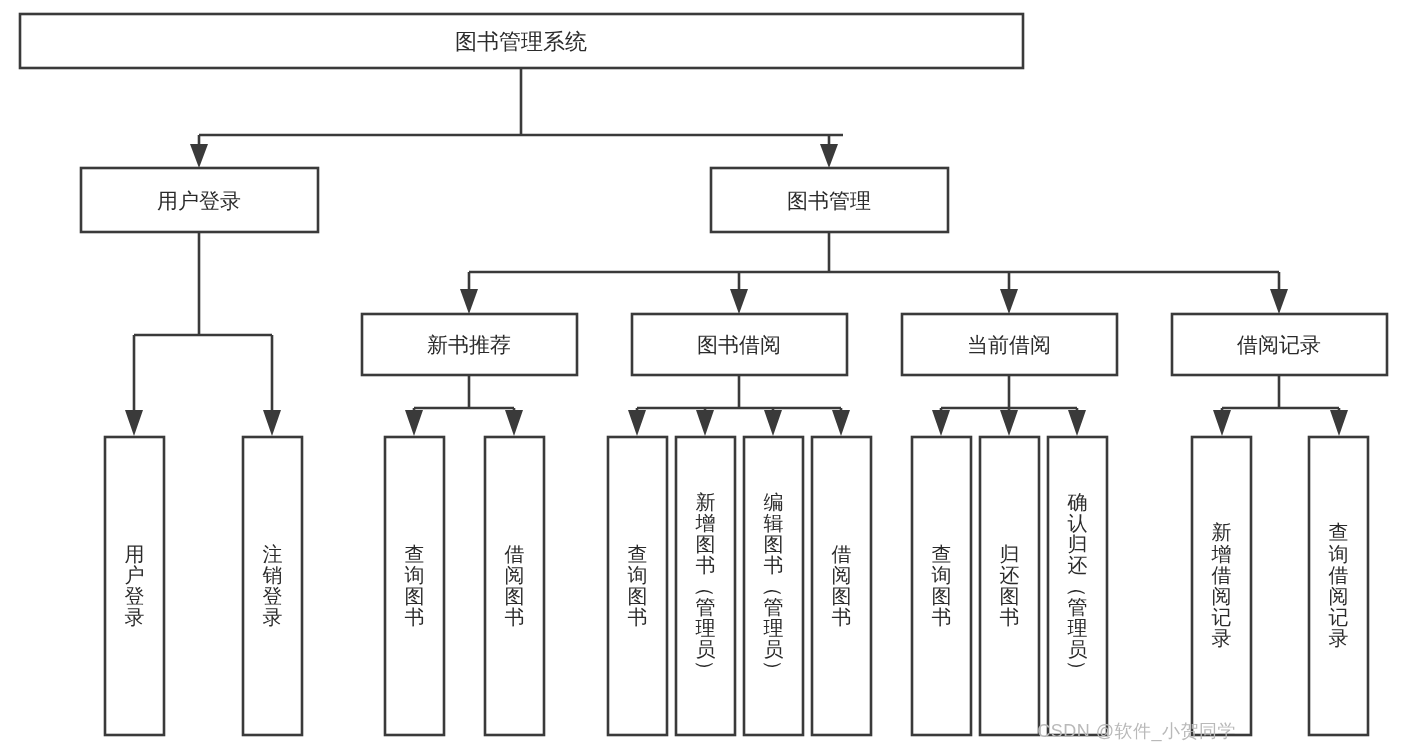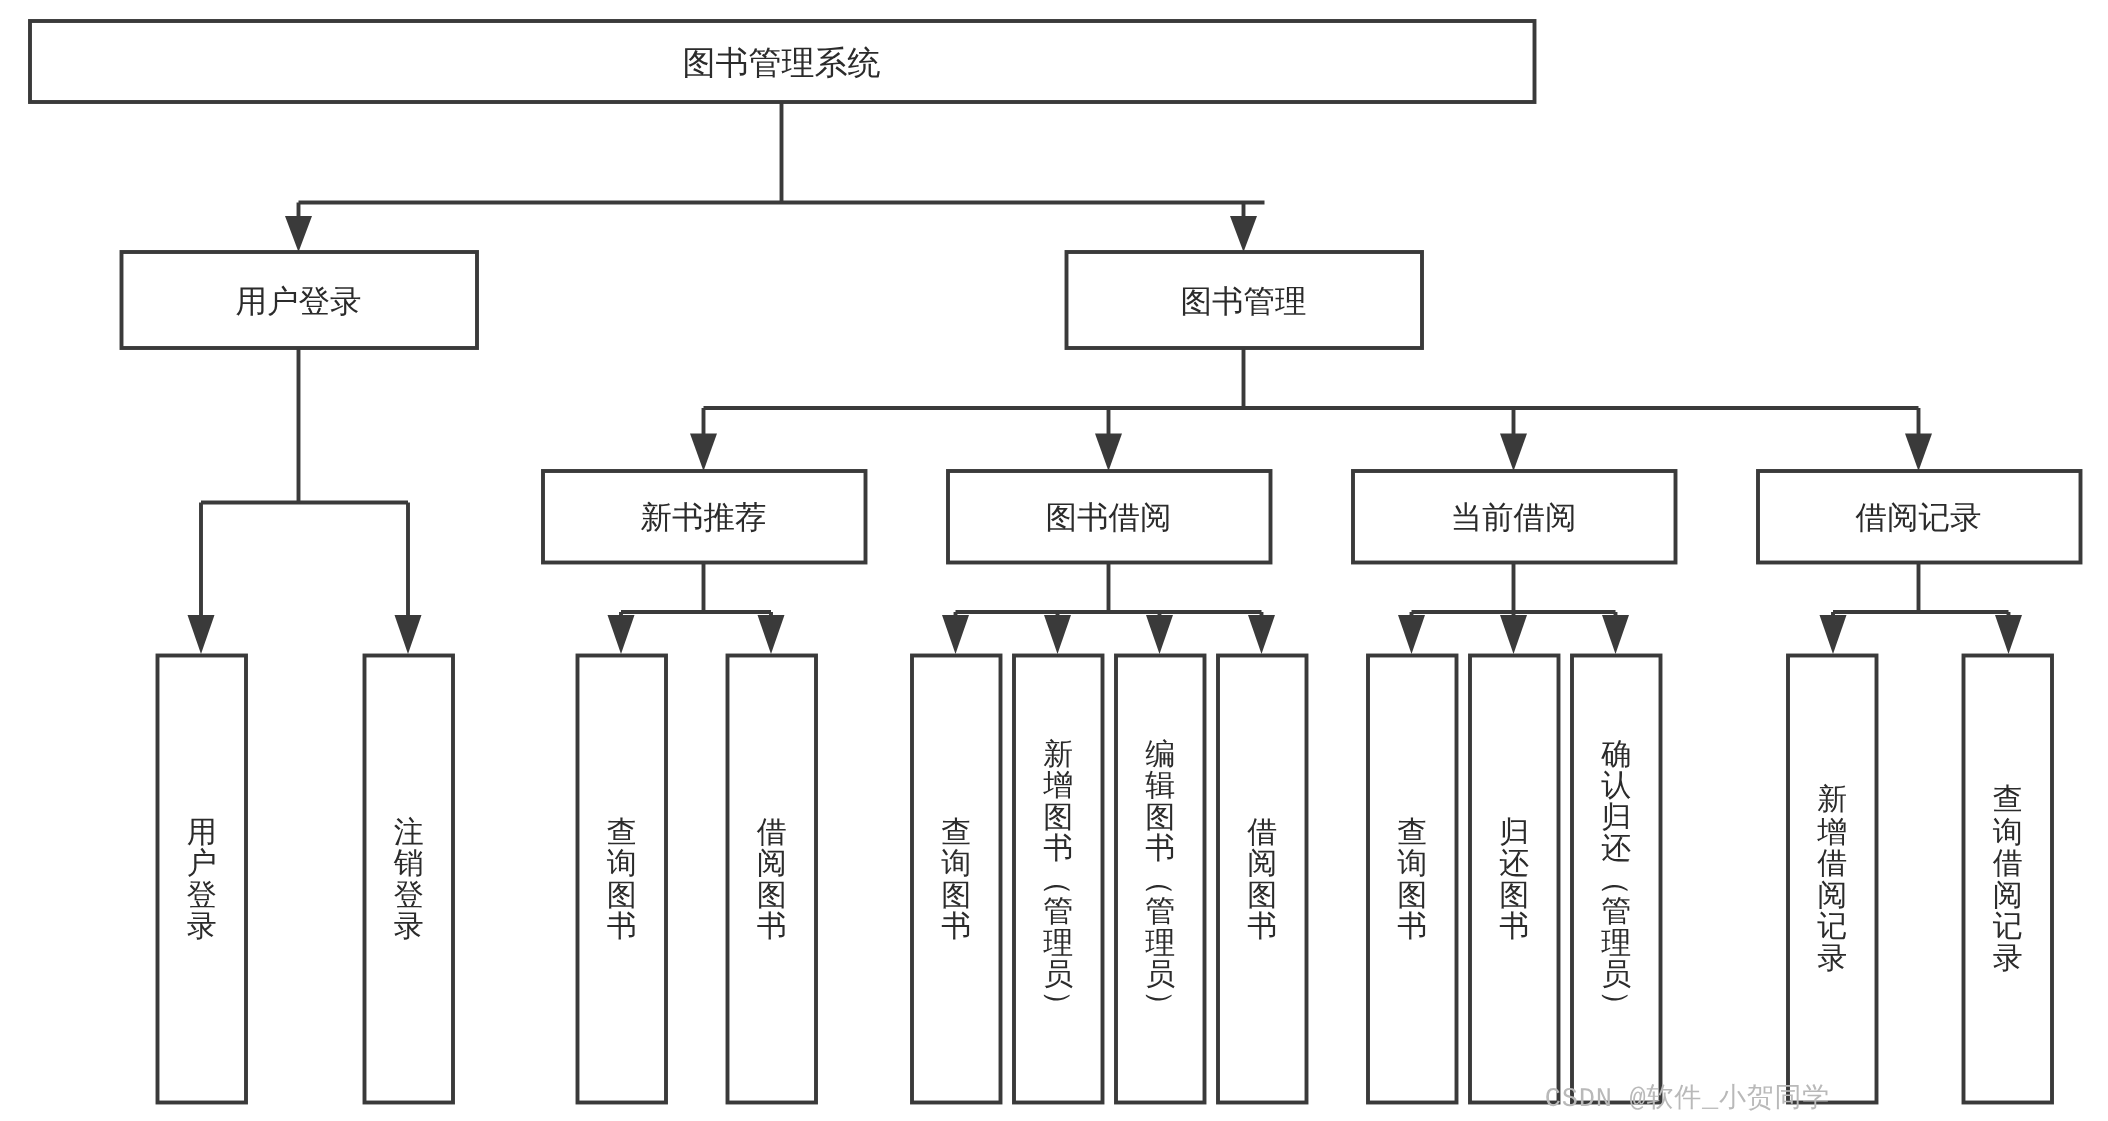--- a/index.html
+++ b/index.html
@@ -68,23 +68,23 @@
     pointer-events: none;
     display: flex;
     align-items: center;
     justify-content: center;
   }
   .leaf-label span {
     display: block;
   }
   .watermark {
     position: absolute;
-    right: 28px;
+    right: 12px;
     bottom: 4px;
-    font-family: Liberation Mono, monospace;
+    font-family: Liberation Sans, sans-serif;
     font-size: 18px;
     color: #b9b9b9;
     letter-spacing: 0.5px;
     white-space: nowrap;
   }
 </style>
 </head>
 <body>
 
 <div id="diagram-root">

